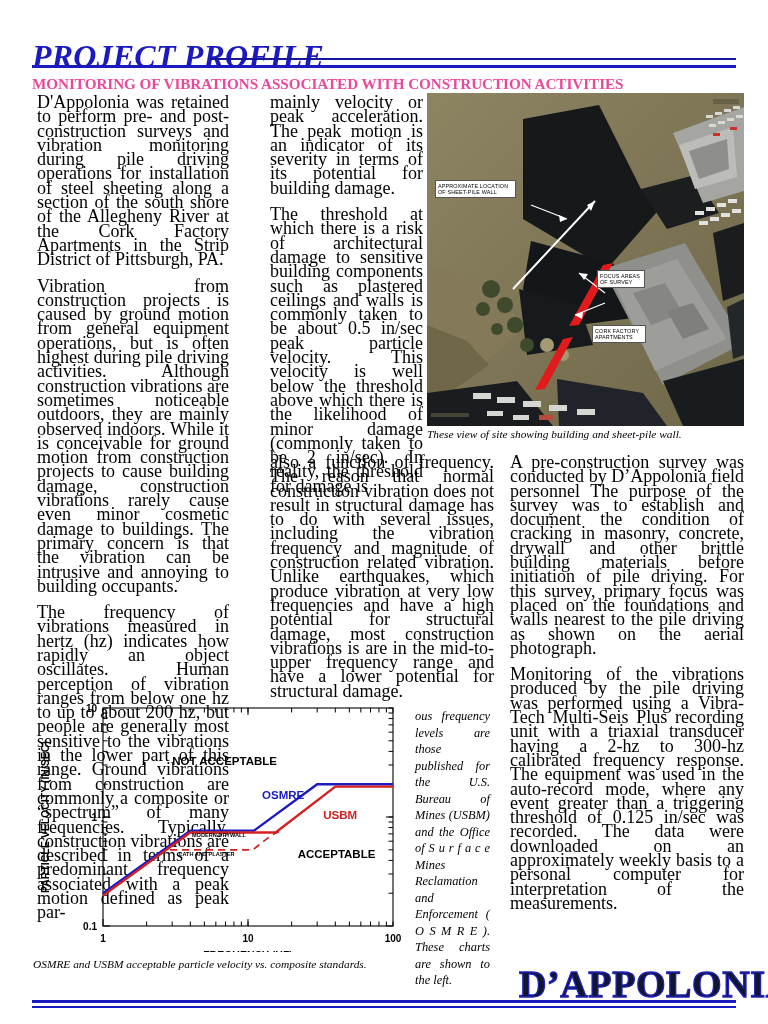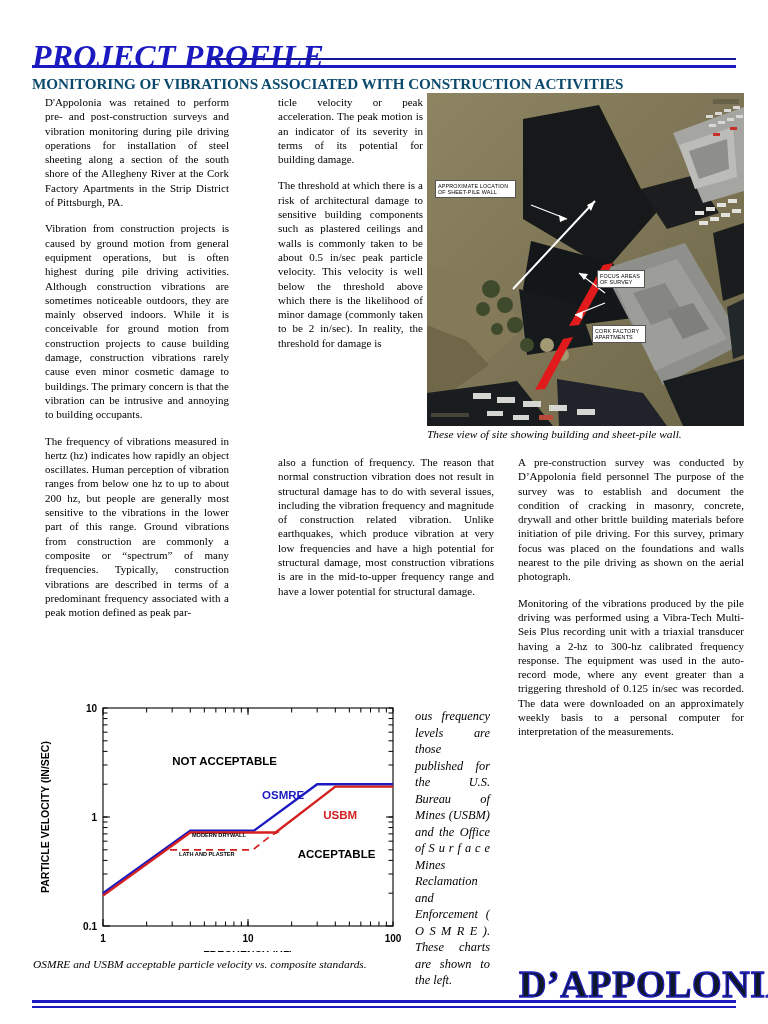--- a/index.html
+++ b/index.html
@@ -24,27 +24,27 @@
   }
   .masthead-rule-b{
     position:absolute;left:178px;top:20px;width:526px;height:2px;background:#16169c;
   }
 
   
   .headline{
     position:absolute;left:32px;top:75px;width:712px;
     font-family:"Liberation Serif", serif;
     font-size:15.2px;font-weight:bold;letter-spacing:-0.05px;
-    white-space:nowrap;color:#0c4a6e;
+    white-space:nowrap;color:#ec4899;
   }
 
   
   .col p{
-    margin:0 0 12px 12px;
-    font-size:11px;line-height:14.3px;
+    margin:0 0 12px 4px;
+    font-size:18px;line-height:14.3px;
     text-align:justify;
     -webkit-hyphens:none;hyphens:none;
   }
   .col p:last-child{margin-bottom:0;}
 
   
   .col1{
     position:absolute;left:33px;top:95px;width:196px;
   }
 
@@ -107,21 +107,21 @@
 
   <div class="headline">MONITORING OF VIBRATIONS ASSOCIATED WITH CONSTRUCTION ACTIVITIES</div>
 
   <div class="col col1">
     <p>D'Appolonia was retained to perform pre- and post-construction surveys and vibration monitoring during pile driving operations for installation of steel sheeting along a section of the south shore of the Allegheny River at the Cork Factory Apartments in the Strip District of Pittsburgh, PA.</p>
     <p>Vibration from construction projects is caused by ground motion from general equipment operations, but is often highest during pile driving activities. Although construction vibrations are sometimes noticeable outdoors, they are mainly observed indoors. While it is conceivable for ground motion from construction projects to cause building damage, construction vibrations rarely cause even minor cosmetic damage to buildings. The primary concern is that the vibration can be intrusive and annoying to building occupants.</p>
     <p>The frequency of vibrations measured in hertz (hz) indicates how rapidly an object oscillates. Human perception of vibration ranges from below one hz to up to about 200 hz, but people are generally most sensitive to the vibrations in the lower part of this range. Ground vibrations from construction are commonly a composite or “spectrum” of many frequencies. Typically, construction vibrations are described in terms of a predominant frequency associated with a peak motion defined as peak par-</p>
   </div>
 
   <div class="col col2a">
-    <p>ticle velocity or peak acceleration. The peak motion is an indicator of its severity in terms of its potential for building damage.</p>
+    <p>mainly velocity or peak acceleration. The peak motion is an indicator of its severity in terms of its potential for building damage.</p>
     <p>The threshold at which there is a risk of architectural damage to sensitive building components such as plastered ceilings and walls is commonly taken to be about 0.5 in/sec peak particle velocity.  This velocity is well below the threshold above which there is the likelihood of minor damage (commonly taken to be 2 in/sec). In reality, the threshold for damage is</p>
   </div>
   <div class="col col2b">
     <p>also a function of frequency. The reason that normal construction vibration does not result in structural damage has to do with several issues, including the vibration frequency and magnitude of construction related vibration. Unlike earthquakes, which produce vibration at very low frequencies and have a high potential for structural damage, most construction vibrations is are in the mid-to-upper frequency range and have a lower potential for structural damage.</p>
   </div>
   <div class="col2d">
     <p>ous frequency levels are those published for the U.S. Bureau of Mines (USBM) and the Office of S u r f a c e Mines Reclamation and Enforcement ( O S M R E ).  These charts are shown to the left.</p>
   </div>
 
   <div class="col col3">

